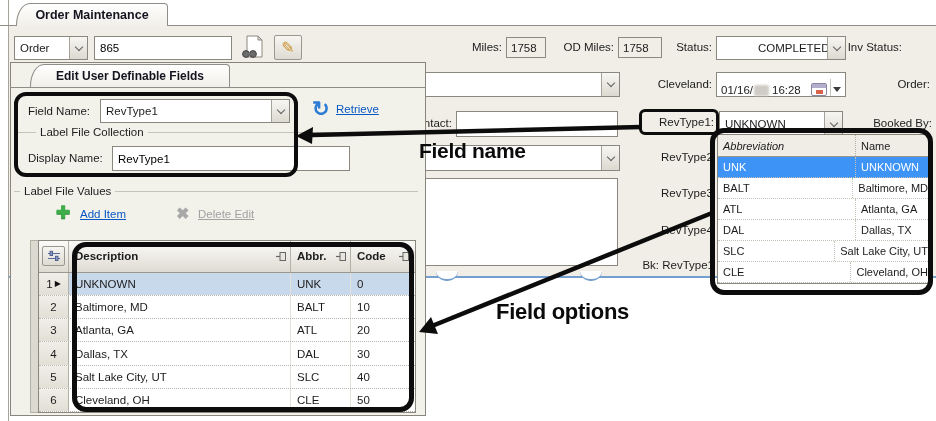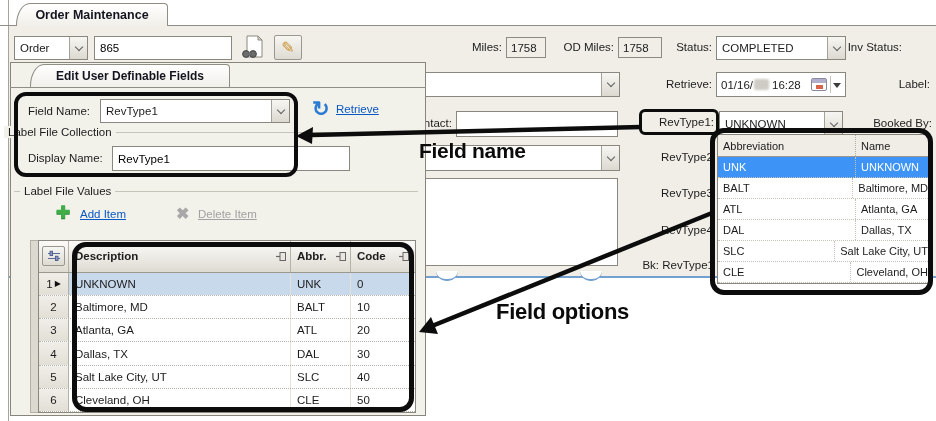--- a/index.html
+++ b/index.html
@@ -27,21 +27,21 @@
   .chev{width:6px;height:6px;border-right:1.6px solid #5f5f5f;border-bottom:1.6px solid #5f5f5f;
         transform:rotate(45deg);margin-top:-3px;}
   .tbox{background:#ffffff;border:1px solid #8a887e;font-size:11.5px;padding:0 0 0 5px;z-index:2;
         display:flex;align-items:center;}
   input.tbox{padding-left:5px;}
   .valuebox{border:1px solid #8d8b81;display:flex;align-items:center;padding-left:4px;z-index:2;}
   .icon-btn{border:1px solid #9a988e;background:linear-gradient(#f7f6f2,#dedbd2);display:flex;
             align-items:center;justify-content:center;z-index:2;border-radius:2px;}
 
   
-  .datefield{background:#ffffff;border:1px solid #8a887e;display:flex;align-items:center;
+  .datefield{background:#ffffff;border:1px solid #8a887e;display:flex;align-items:flex-end;
              padding-left:4px;z-index:2;}
   .redact{display:inline-block;width:15px;height:11px;background:#cfccc5;border-radius:2px;
           filter:blur(1.2px);margin:0 3px 0 1px;}
   .cal{width:16px;height:13px;border:1px solid #8a88a0;background:#ffffff;position:relative;
        border-radius:2px;margin:0 3px;}
   .cal::before{content:"";position:absolute;left:0;top:0;right:0;height:4px;background:#b3aecb;}
   .cal::after{content:"";position:absolute;left:4px;top:6px;width:7px;height:4px;background:#d2472e;
        opacity:.85;}
   .tri{width:0;height:0;border:4px solid transparent;border-top:5px solid #3c3c3c;margin:5px 4px 0 2px;}
   .vr{width:1px;height:17px;background:#c9c6bd;}
@@ -127,45 +127,45 @@
   </div>
   <div class="abs icon-btn" style="left:274px;top:35px;width:28px;height:25px;">
     <span style="color:#c9912f;font-size:16px;">✎</span>
   </div>
 
   <div class="abs lbl r" style="left:460px;top:41px;width:42px;">Miles:</div>
   <div class="abs valuebox" style="left:506px;top:37px;width:40px;height:21px;">1758</div>
   <div class="abs lbl r" style="left:550px;top:41px;width:64px;">OD Miles:</div>
   <div class="abs valuebox" style="left:618px;top:37px;width:44px;height:21px;">1758</div>
   <div class="abs lbl r" style="left:664px;top:41px;width:48px;">Status:</div>
-  <div class="abs combo" style="left:716px;top:36px;width:130px;height:24px;">
+  <div class="abs combo" style="left:716px;top:36px;width:130px;height:24px;padding-left:36px;">
     <span class="combo-text">COMPLETED</span>
     <span class="combo-btn">
         <span class="chev"></span>
       </span>
   </div>
   <div class="abs lbl r" style="left:832px;top:41px;width:70px;">Inv Status:</div>
 
   <div class="abs combo" style="left:380px;top:72px;width:240px;height:25px;">
     <span class="combo-text"></span>
     <span class="combo-btn">
         <span class="chev"></span>
       </span>
   </div>
-  <div class="abs lbl r" style="left:650px;top:78px;width:62px;">Retrieve:</div>
+  <div class="abs lbl r" style="left:650px;top:78px;width:62px;">Cleveland:</div>
   <div class="abs datefield" style="left:716px;top:72px;width:130px;height:25px;">
     <span>01/16/</span>
     <span class="redact"></span>
     <span>16:28</span>
     <span style="flex:1"></span>
     <span class="cal"></span>
     <span class="vr"></span>
     <span class="tri"></span>
   </div>
-  <div class="abs lbl r" style="left:868px;top:78px;width:62px;">Label:</div>
+  <div class="abs lbl r" style="left:868px;top:78px;width:62px;">Order:</div>
 
   <div class="abs lbl r" style="left:396px;top:117px;width:56px;">Contact:</div>
   <input class="abs tbox" style="left: 456px; top: 111px; width: 162px; height: 26px;">
   <div class="abs" style="left:639px;top:109px;width:80px;height:26px;border:3px solid #0c0c0c;border-radius:6px;z-index:6;display:flex;align-items:center;justify-content:flex-end;padding-right:2px;background:transparent;">
     <span class="lbl">RevType1:</span>
   </div>
   <div class="abs combo" style="left:719px;top:111px;width:124px;height:26px;">
     <span class="combo-text">UNKNOWN</span>
     <span class="combo-btn">
         <span class="chev"></span>
@@ -201,32 +201,32 @@
   <div class="abs combo" style="left:100px;top:99px;width:190px;height:24px;z-index:4;">
     <span class="combo-text">RevType1</span>
     <span class="combo-btn">
         <span class="chev"></span>
       </span>
   </div>
   <div class="abs refresh" style="left:312px;top:99px;">↻</div>
   <a class="abs link" style="left:336px;top:103px;">Retrieve</a>
 
   <div class="abs groupline" style="left:14px;top:132px;width:404px;"></div>
-  <div class="abs grouplabel" style="left:4px;top:126px;z-index:5;">Label File Collection</div>
+  <div class="abs grouplabel" style="left:36px;top:126px;z-index:5;">Label File Collection</div>
 
   <div class="abs lbl" style="left:28px;top:152px;z-index:4;">Display Name:</div>
   <input class="abs tbox" style="left: 112px; top: 146px; width: 238px; height: 25px; z-index: 4;" value="RevType1">
 
   <div class="abs groupline" style="left:14px;top:191px;width:404px;"></div>
   <div class="abs grouplabel" style="left:20px;top:185px;z-index:5;text-align:center;">Label File Values</div>
 
   <div class="abs plus" style="left:56px;top:202px;">✚</div>
   <a class="abs link" style="left:80px;top:208px;">Add Item</a>
   <div class="abs xmark" style="left:176px;top:204px;">✖</div>
-  <a class="abs link-disabled" style="left:198px;top:208px;">Delete Item</a>
+  <a class="abs link-disabled" style="left:198px;top:208px;">Delete Edit</a>
 
   <div class="abs grid-strip"></div>
   <div class="abs grid">
     <div class="g-head">
       <div class="g-hcell" style="width:30px;justify-content:center;padding:0;">
         <span class="icon-btn corner-btn">
           <svg width="14" height="12" viewBox="0 0 14 12">
             <path d="M1 3.5 H13 M1 8.5 H13" stroke="#5a6a9a" stroke-width="1.2"></path>
             <rect x="3" y="1.2" width="2.6" height="4.4" fill="#8a97c0" stroke="#44548a" stroke-width="0.8"></rect>
             <rect x="8.4" y="6.2" width="2.6" height="4.4" fill="#8a97c0" stroke="#44548a" stroke-width="0.8"></rect>
@@ -302,21 +302,21 @@
           <span>6</span>
         </div>
       <div class="g-cell" style="width:222px;">Cleveland, OH</div>
       <div class="g-cell" style="width:60px;">CLE</div>
       <div class="g-cell" style="width:62px;border-right:none;">50</div>
     </div>
   </div>
 
   <div class="abs popup">
     <div class="p-head">
-      <div class="p-hcell" style="width:138px;">Abbreviation</div>
+      <div class="p-hcell" style="width:138px;font-style:italic;">Abbreviation</div>
       <div class="p-hcell" style="flex:1;border-right:none;">Name</div>
     </div>
     <div class="p-row p-sel">
       <div class="p-cell" style="width:138px;">UNK</div>
       <div class="p-cell" style="flex:1;border-right:none;">UNKNOWN</div>
     </div>
     <div class="p-row">
       <div class="p-cell" style="width:138px;">BALT</div>
       <div class="p-cell" style="flex:1;border-right:none;">Baltimore, MD</div>
     </div>

